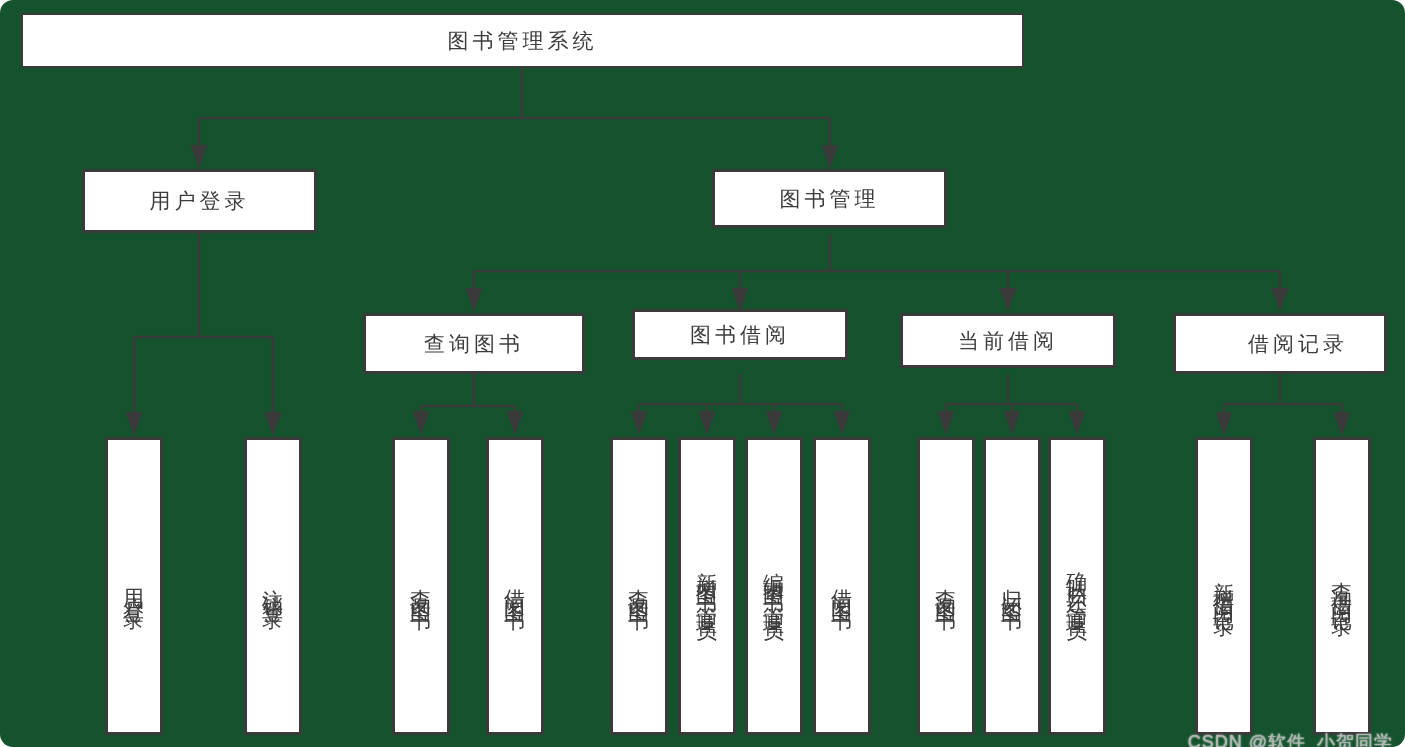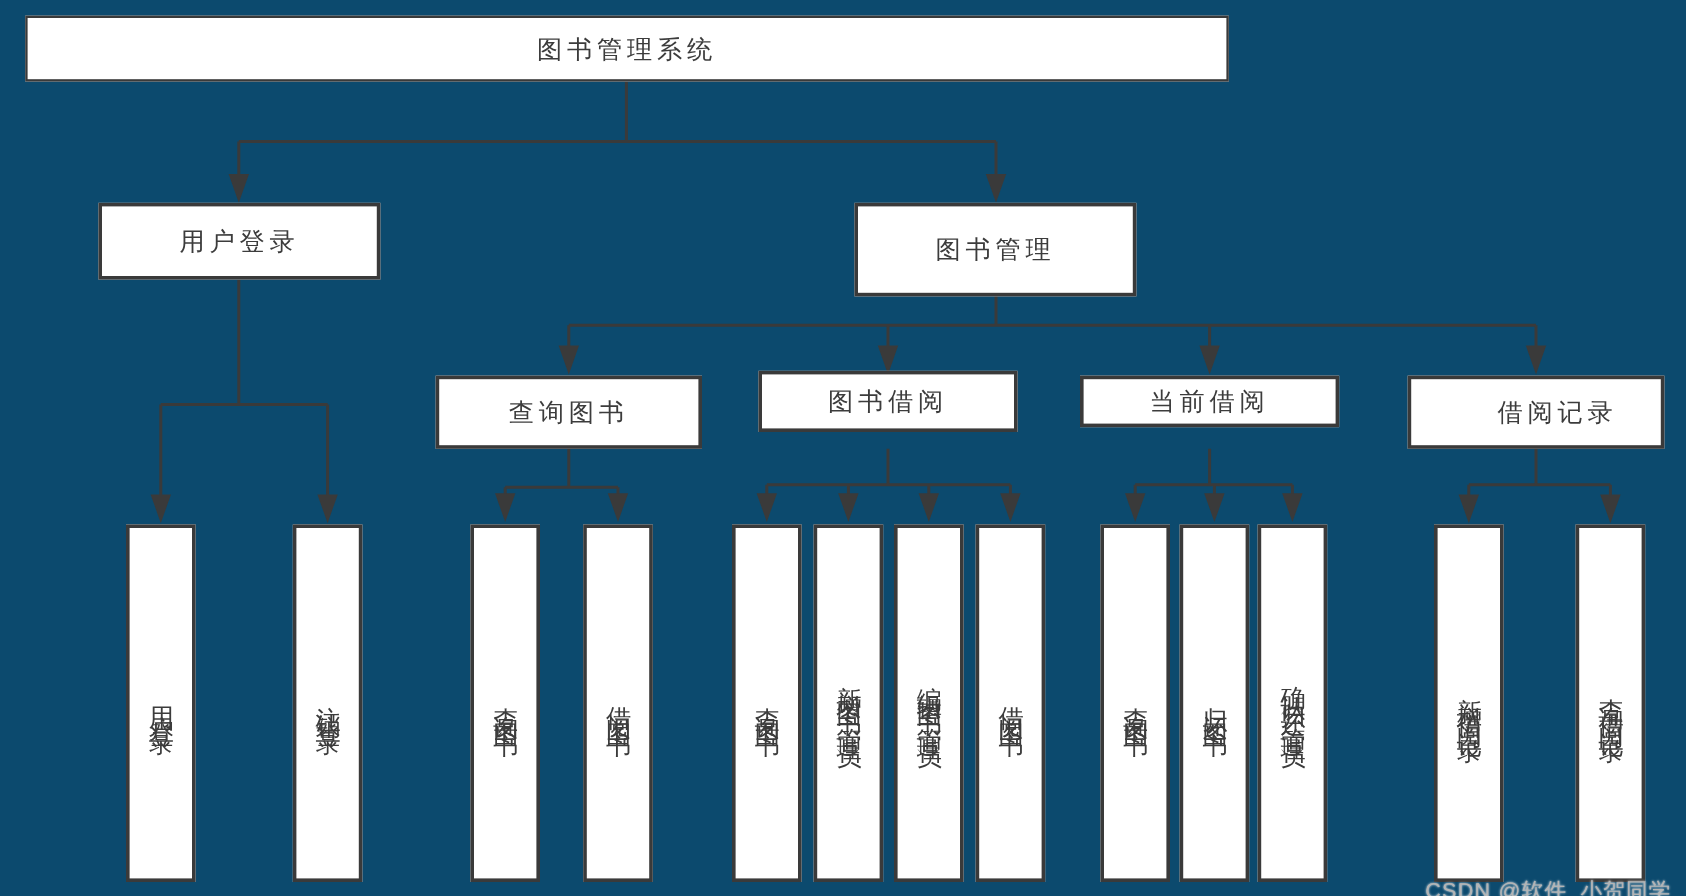--- a/index.html
+++ b/index.html
@@ -5,22 +5,23 @@
   html, body {
     margin: 0;
     padding: 0;
     background: #ffffff;
     font-family: "Liberation Sans", "DejaVu Sans", sans-serif;
   }
   .stage {
     position: relative;
     width: 1405px;
     height: 747px;
-    background: #0c4a6e;
+    background: #14532d;
     overflow: hidden;
+    border-radius: 13px;
   }
   svg.connectors {
     position: absolute;
     left: 0;
     top: 0;
     z-index: 0;
   }
   .hbox {
     position: absolute;
     box-sizing: border-box;
@@ -123,25 +124,25 @@
     <g>
       <path d="M1280 374 V404 M1224 404 H1342 M1224 404 V413 M1342 404 V413"></path>
       <polygon fill="#3a3a3a" stroke="none" points="1224,436 1215.5,412 1232.5,412"></polygon>
       <polygon fill="#3a3a3a" stroke="none" points="1342,436 1333.5,412 1350.5,412"></polygon>
     </g>
   </svg>
 
   <div class="hbox root" style="left:21px; top:13px; width:1003px; height:55px;">图书管理系统</div>
 
   <div class="hbox" style="left:82px; top:169px; width:235px; height:64px;">用户登录</div>
-  <div class="hbox" style="left:712px; top:169px; width:235px; height:78px;">图书管理</div>
+  <div class="hbox" style="left:712px; top:169px; width:235px; height:59px;">图书管理</div>
 
   <div class="hbox" style="left:363px; top:313px; width:222px; height:61px;">查询图书</div>
   <div class="hbox" style="left:632px; top:309px; width:216px; height:51px;">图书借阅</div>
-  <div class="hbox" style="left:900px; top:313px; width:216px; height:43px;">当前借阅</div>
+  <div class="hbox" style="left:900px; top:313px; width:216px; height:55px;">当前借阅</div>
   <div class="hbox" style="left:1173px; top:313px; width:214px; height:61px;padding-left:36px;">借阅记录</div>
 
   <div class="vbox" style="left:105px;">
     <span class="vtext">用户登录</span>
   </div>
   <div class="vbox" style="left:244px;">
     <span class="vtext">注销登录</span>
   </div>
 
   <div class="vbox" style="left:392px;">

